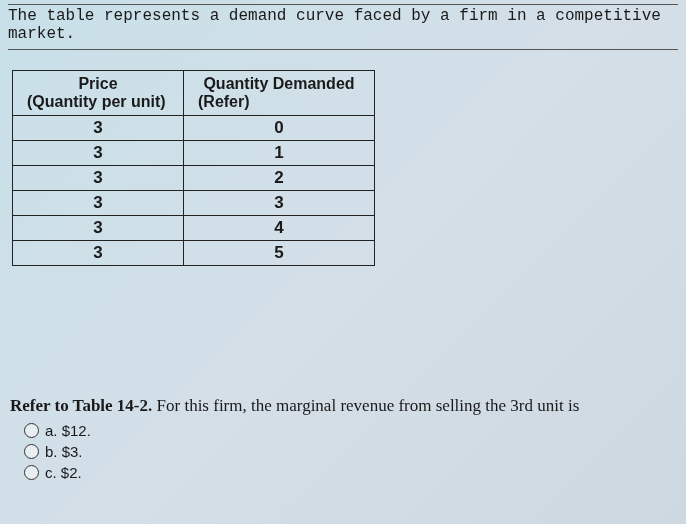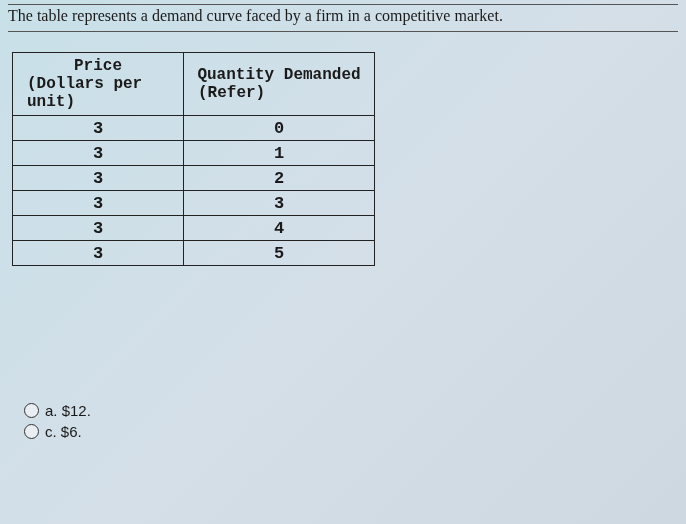--- a/index.html
+++ b/index.html
@@ -16,25 +16,26 @@
   }
   .top-rule {
     border-top: 1px solid #555;
     border-bottom: 1px solid #555;
     padding: 2px 0;
     margin: 4px 8px 0 8px;
   }
   .intro {
     font-size: 16px;
     padding: 0 0 4px 0;
+    font-family: Liberation Mono, monospace;
   }
   table {
     border-collapse: collapse;
     margin: 20px 0 0 12px;
-    font-family: Liberation Mono, monospace;
+    font-family: Liberation Sans, sans-serif;
   }
   th, td {
     border: 1px solid #222;
     text-align: center;
     font-weight: bold;
     background: rgba(255,255,255,0);
   }
   th {
     padding: 4px 10px;
     font-size: 16px;
@@ -85,21 +86,21 @@
 
 <div class="top-rule">
   <div class="intro">The table represents a demand curve faced by a firm in a competitive market.</div>
 </div>
 
 <table>
   <tbody>
       <tr>
     <th class="col-price">
       <div>Price</div>
-      <div class="sub">(Dollars per unit)</div>
+      <div class="sub">(Quantity per unit)</div>
     </th>
     <th class="col-qty">
       <div>Quantity Demanded</div>
       <div class="sub">(Refer)</div>
     </th>
   </tr>
   <tr>
         <td>3</td>
         <td>0</td>
       </tr>
@@ -120,23 +121,30 @@
         <td>4</td>
       </tr>
   <tr>
         <td>3</td>
         <td>5</td>
       </tr>
 </tbody>
   </table>
 
 <div class="question-block">
+  <div class="stem">
+    <b>Refer to Table 14-2.</b><span> For this firm, the marginal revenue from selling the 3rd unit is</span>
+  </div>
   <div class="options">
     <div class="opt">
       <span class="radio"></span>
       <span>a. $12.</span>
     </div>
     <div class="opt">
       <span class="radio"></span>
-      <span>c. $6.</span>
+      <span>b. $3.</span>
+    </div>
+    <div class="opt">
+      <span class="radio"></span>
+      <span>c. $2.</span>
     </div>
   </div>
 </div>
 
 </body></html>

